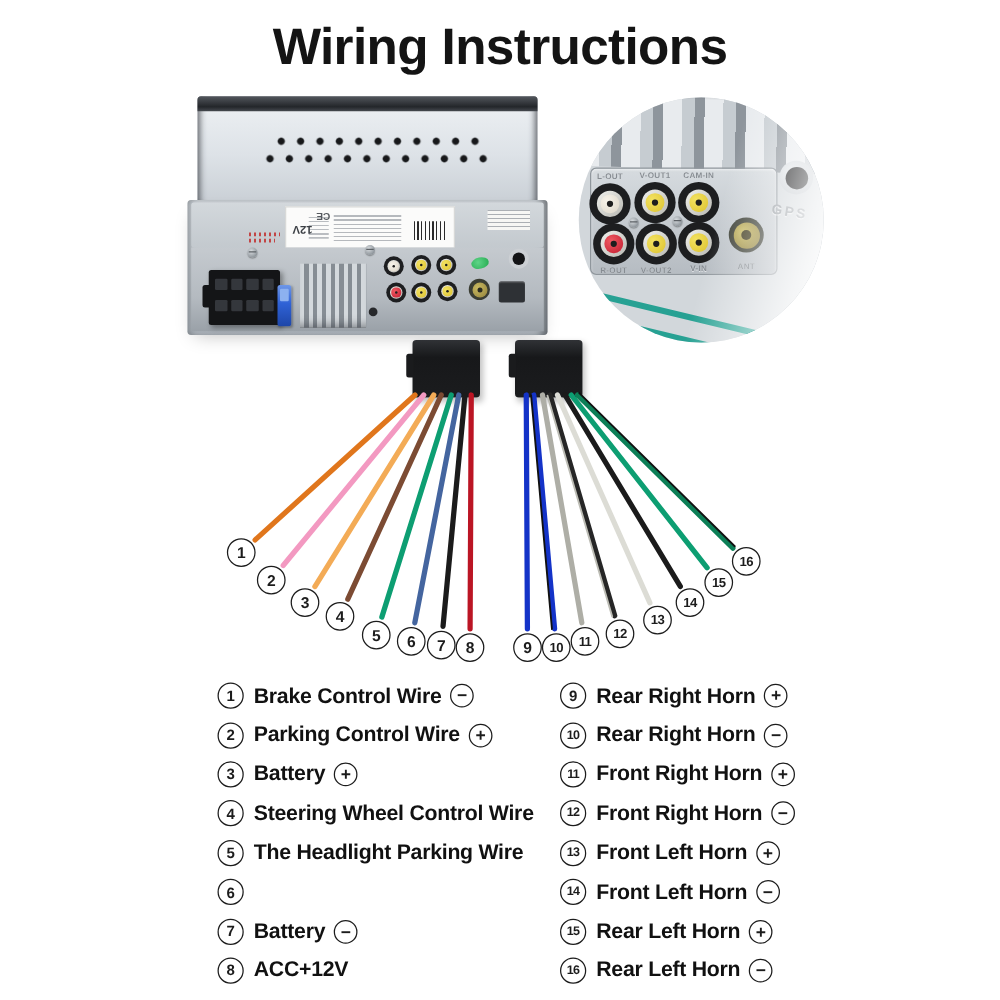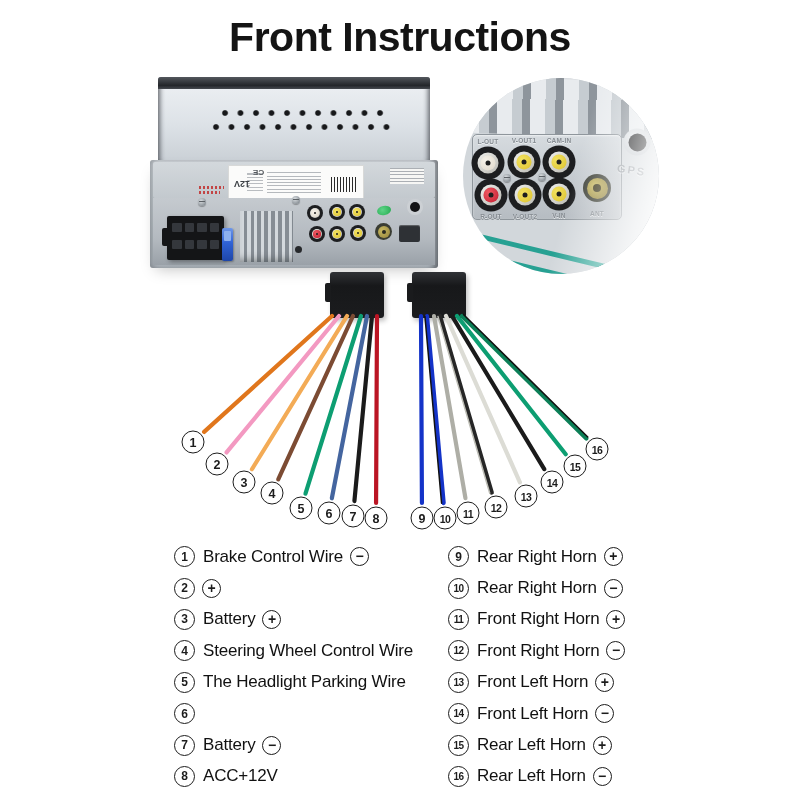--- a/index.html
+++ b/index.html
@@ -119,30 +119,30 @@
   .badge.two{font-size:10.5px;letter-spacing:-.5px;}
 
   
   .legend-col{position:absolute;top:541px;display:flex;flex-direction:column;z-index:3;}
   .legend-col.lc{left:174px;width:272px;}
   .legend-col.rc{left:448px;width:290px;}
   .lrow{display:flex;align-items:center;height:31.4px;gap:8px;}
   .lnum{flex:0 0 auto;width:19px;height:19px;border:1.5px solid #1c1c1c;border-radius:50%;background:#fff;
        display:flex;align-items:center;justify-content:center;font-size:12px;font-weight:700;color:#1c1c1c;}
   .lnum.two{font-size:10px;letter-spacing:-.5px;}
-  .llabel{font-size:17px;font-weight:400;color:#111;white-space:nowrap;letter-spacing:-.2px;}
+  .llabel{font-size:17px;font-weight:700;color:#111;white-space:nowrap;letter-spacing:-.2px;}
   .lsign{flex:0 0 auto;width:19px;height:19px;border:1.5px solid #1c1c1c;border-radius:50%;margin-left:-1px;
        display:flex;align-items:center;justify-content:center;font-size:14px;font-weight:600;color:#1c1c1c;padding-bottom:1px;box-sizing:border-box;}
 </style>
 </head>
 <body>
 
 <div class="stage">
 
-  <div class="title">Front Instructions</div>
+  <div class="title">Wiring Instructions</div>
 
   <div class="unit">
     <div class="lid">
       <div class="lid-top"></div>
       <div class="holes r1"></div>
       <div class="holes r2"></div>
     </div>
     <div class="ubody">
       <div class="label-strip">
         <div class="red-stamp"></div>
@@ -326,20 +326,21 @@
     </div>
 
   <div class="legend-col lc" id="legend-left">
       <div class="lrow">
         <span class="lnum">1</span>
         <span class="llabel">Brake Control Wire</span>
         <span class="lsign">−</span>
       </div>
       <div class="lrow">
         <span class="lnum">2</span>
+        <span class="llabel">Parking Control Wire</span>
         <span class="lsign">+</span>
       </div>
       <div class="lrow">
         <span class="lnum">3</span>
         <span class="llabel">Battery</span>
         <span class="lsign">+</span>
       </div>
       <div class="lrow">
         <span class="lnum">4</span>
         <span class="llabel">Steering Wheel Control Wire</span>

